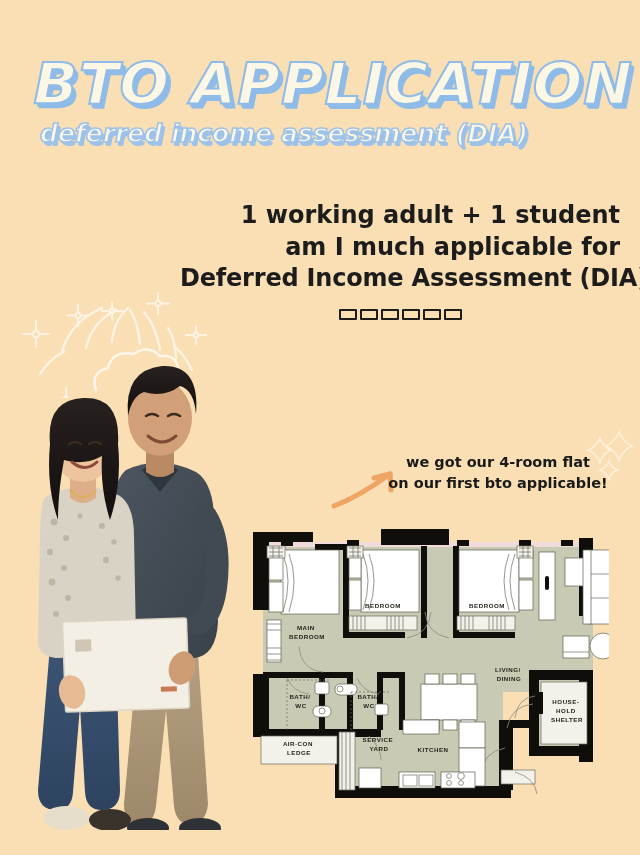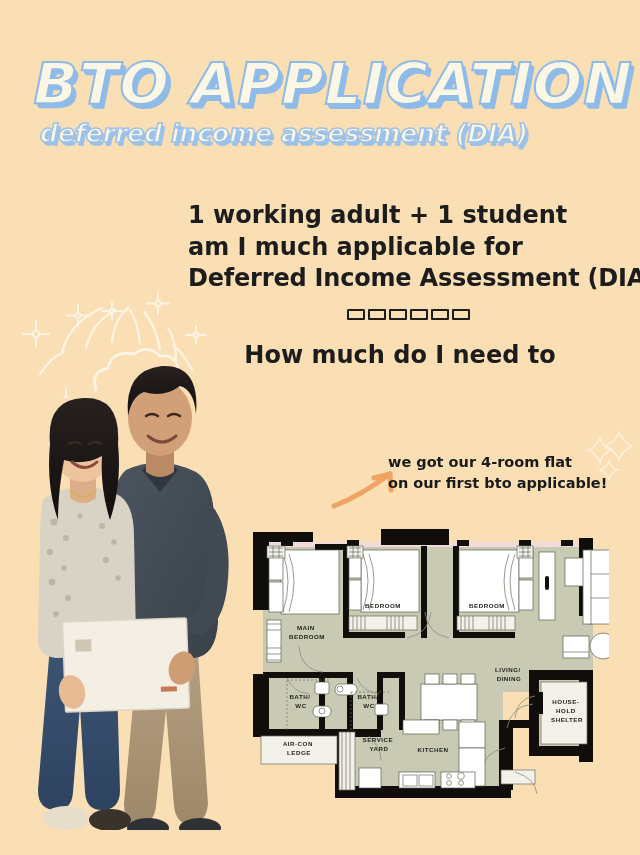--- a/index.html
+++ b/index.html
@@ -35,21 +35,21 @@
     color:#fcf7e4;
     line-height:1;
     margin:8px 0 0 0;
     -webkit-text-stroke:1.6px #9cc2ea;
     text-shadow:
        3px 4px 0 #9cc2ea,
        2px 3px 0 #9cc2ea;
   }
 
   
-  .q-block{position:absolute;left:180px;top:200px;width:440px;text-align:left;margin-left:8px;}
+  .q-block{position:absolute;left:180px;top:200px;width:440px;text-align:right;}
   .q-line{
     font-family:"DejaVu Sans", sans-serif;
     font-weight:bold;
     font-size:24px;
     color:#1c1c1c;
     line-height:1.32;
     white-space:nowrap;
   }
   .q-line.wide{font-size:24px;letter-spacing:-0.2px;}
 
@@ -59,21 +59,21 @@
   }
   .dash-divider span{
     display:block;width:14px;height:7px;
     background:#fadfb4;border:2.3px solid #1c1c1c;border-radius:1px;
   }
 
   .q-block2{position:absolute;left:180px;top:340px;width:440px;text-align:center;}
 
   
   .note{
-    position:absolute;left:388px;top:452px;width:220px;text-align:left;
+    position:absolute;left:388px;top:452px;width:220px;text-align:center;
     font-family:"DejaVu Sans", sans-serif;font-weight:bold;
     font-size:14.5px;color:#191919;line-height:1.42;
   }
   .arrow-svg{position:absolute;left:330px;top:462px;width:70px;height:50px;}
 
   
   .doodles{position:absolute;left:0px;top:278px;width:215px;height:120px;pointer-events:none;}
   .sparkle-r{position:absolute;left:572px;top:424px;width:64px;height:64px;pointer-events:none;opacity:.75;}
 
   
@@ -229,21 +229,20 @@
       <span></span>
       <span></span>
       <span></span>
       <span></span>
       <span></span>
       <span></span>
     </div>
   </div>
 
   <div class="q-block2">
-    <div class="q-line">How much do I need to</div>
   </div>
 
   <svg class="arrow-svg" viewBox="0 0 70 50">
     <path d="M4 44 q26 -10 56 -32" stroke="#f0a463" stroke-width="5" fill="none" stroke-linecap="round"></path>
     <path d="M60 12 l-16 4 M60 12 l1 16" stroke="#f0a463" stroke-width="5" fill="none" stroke-linecap="round"></path>
   </svg>
 
   <div class="note">
     <div>we got our 4-room flat</div>
     <div>on our first bto applicable!</div>

